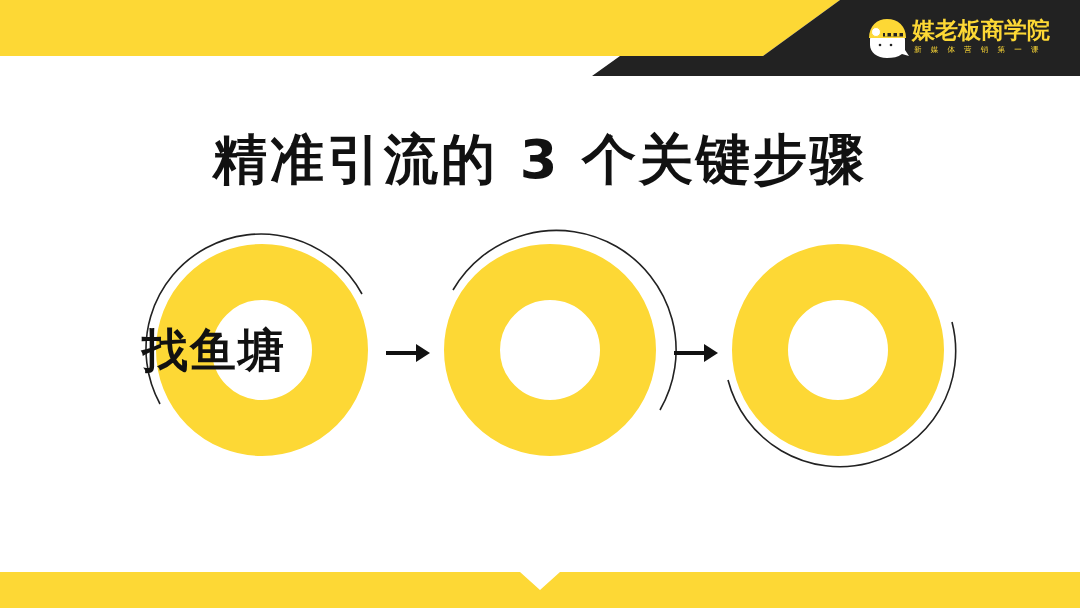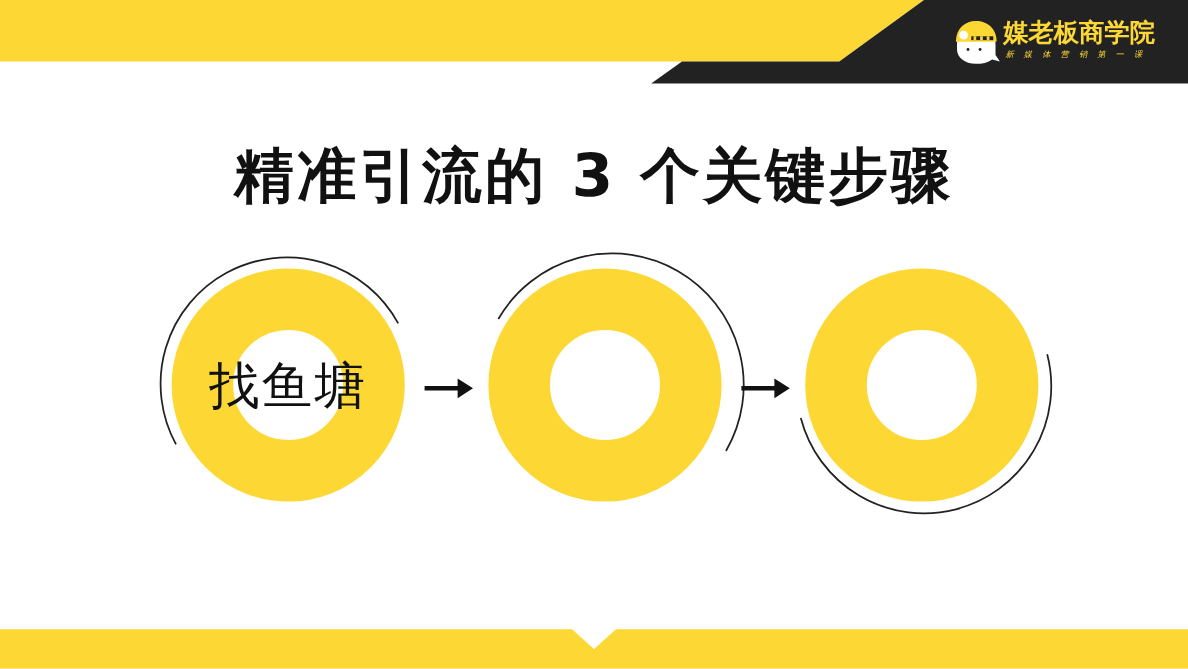--- a/index.html
+++ b/index.html
@@ -12,30 +12,29 @@
     .bg-svg { position: absolute; left: 0; top: 0; }
     .brand-name {
       position: absolute; left: 912px; top: 17px;
       color: #fdd835; font-weight: bold; font-size: 23px; letter-spacing: 0px;
       line-height: 26px; white-space: nowrap;
     }
     .brand-sub {
       position: absolute; left: 914px; top: 45px;
       color: #fdd835; font-size: 7.5px; letter-spacing: 9.2px; line-height: 10px;
       white-space: nowrap;
-      font-style: italic;
     }
     .title {
       position: absolute; left: 0; top: 125px; width: 1080px; text-align: center;
       font-size: 54px; font-weight: bold; color: #111111; letter-spacing: 3px;
       line-height: 70px; white-space: nowrap;
     }
     .step-label {
-      position: absolute; width: 240px; text-align: center;
-      font-size: 46px; font-weight: normal; color: #111111; letter-spacing: 2px;
+      position: absolute; width: 240px; 
+      font-size: 46px; font-weight: bold; color: #111111; letter-spacing: 2px;
       line-height: 56px; white-space: nowrap;
     }
   </style>
 </head>
 <body>
 
 <div class="slide">
 
   <svg class="bg-svg" width="1080" height="608" viewBox="0 0 1080 608">
 

